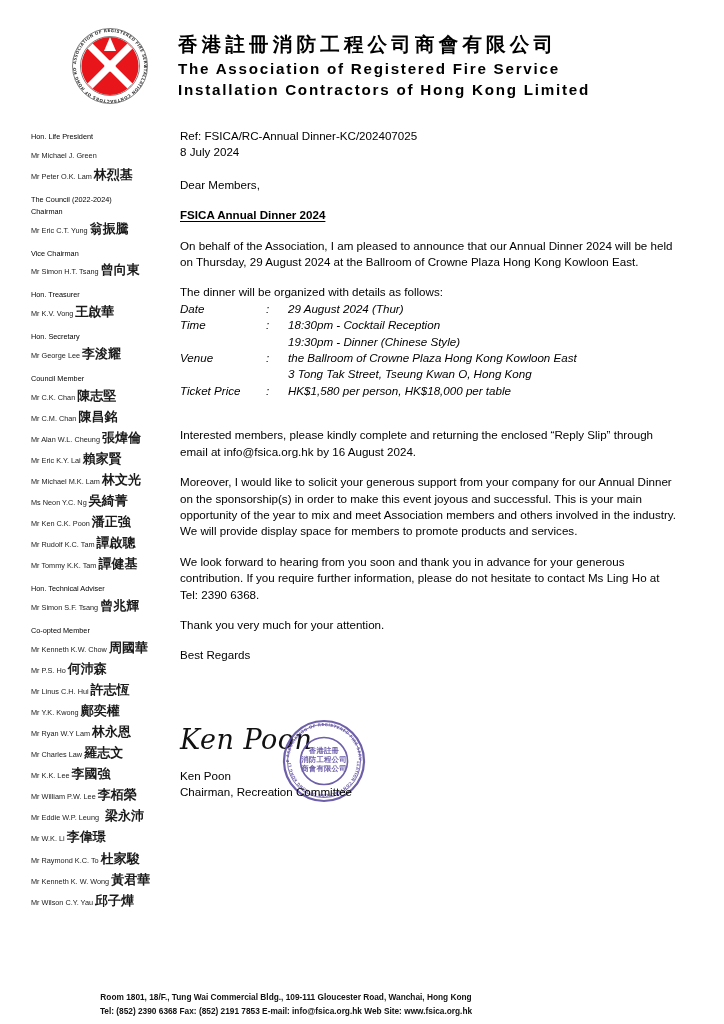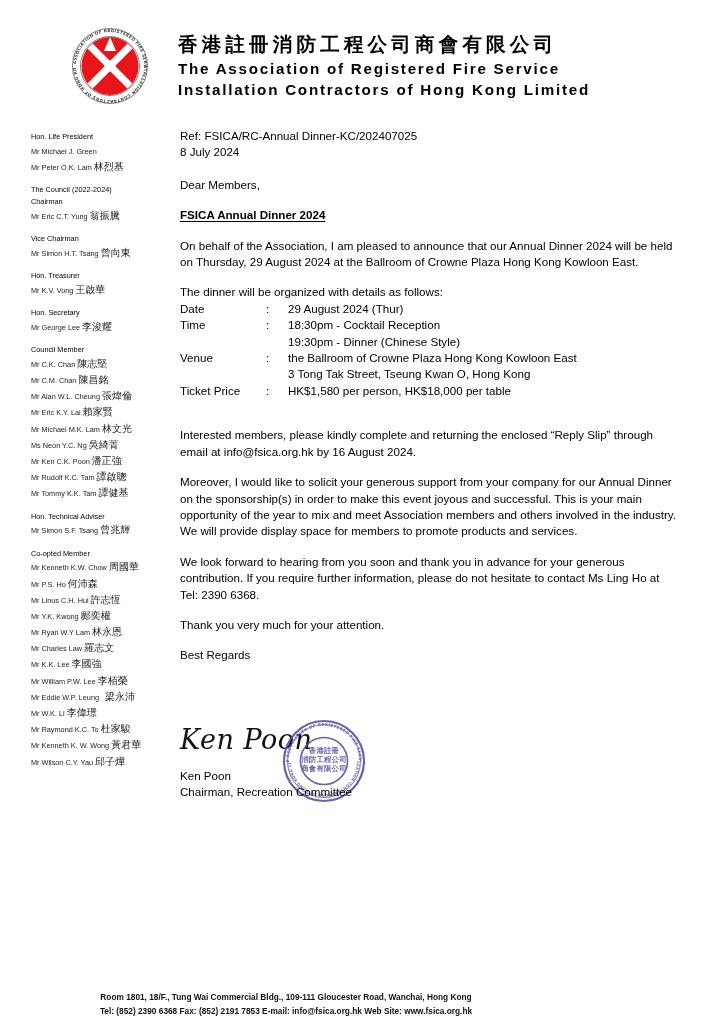--- a/index.html
+++ b/index.html
@@ -76,22 +76,22 @@
   }
   .sb-name {
     font-size: 7.3px;
     font-weight: normal;
     line-height: 1.62;
     color: #1a1a1a;
     white-space: nowrap;
   }
   .sb-name .zh {
     font-family: "DejaVu Sans", sans-serif;
-    font-weight: normal;
-    font-size: 10px;
+    font-weight: bold;
+    font-size: 13px;
   }
 
   
   .body-col {
     position: absolute;
     left: 180px;
     top: 128px;
     width: 496px;
     font-size: 11.6px;
     line-height: 16.4px;
@@ -114,20 +114,21 @@
   table.details {
     border-collapse: collapse;
     margin: 0 0 14px 0;
     font-size: 11.6px;
     line-height: 16.4px;
   }
   table.details td {
     padding: 0;
     vertical-align: top;
     white-space: nowrap;
+    font-style: italic;
   }
   td.lbl { width: 86px; }
   td.col { width: 22px; }
   td.val { }
 
   
   .sign-area {
     position: absolute;
     left: 180px;
     top: 718px;

